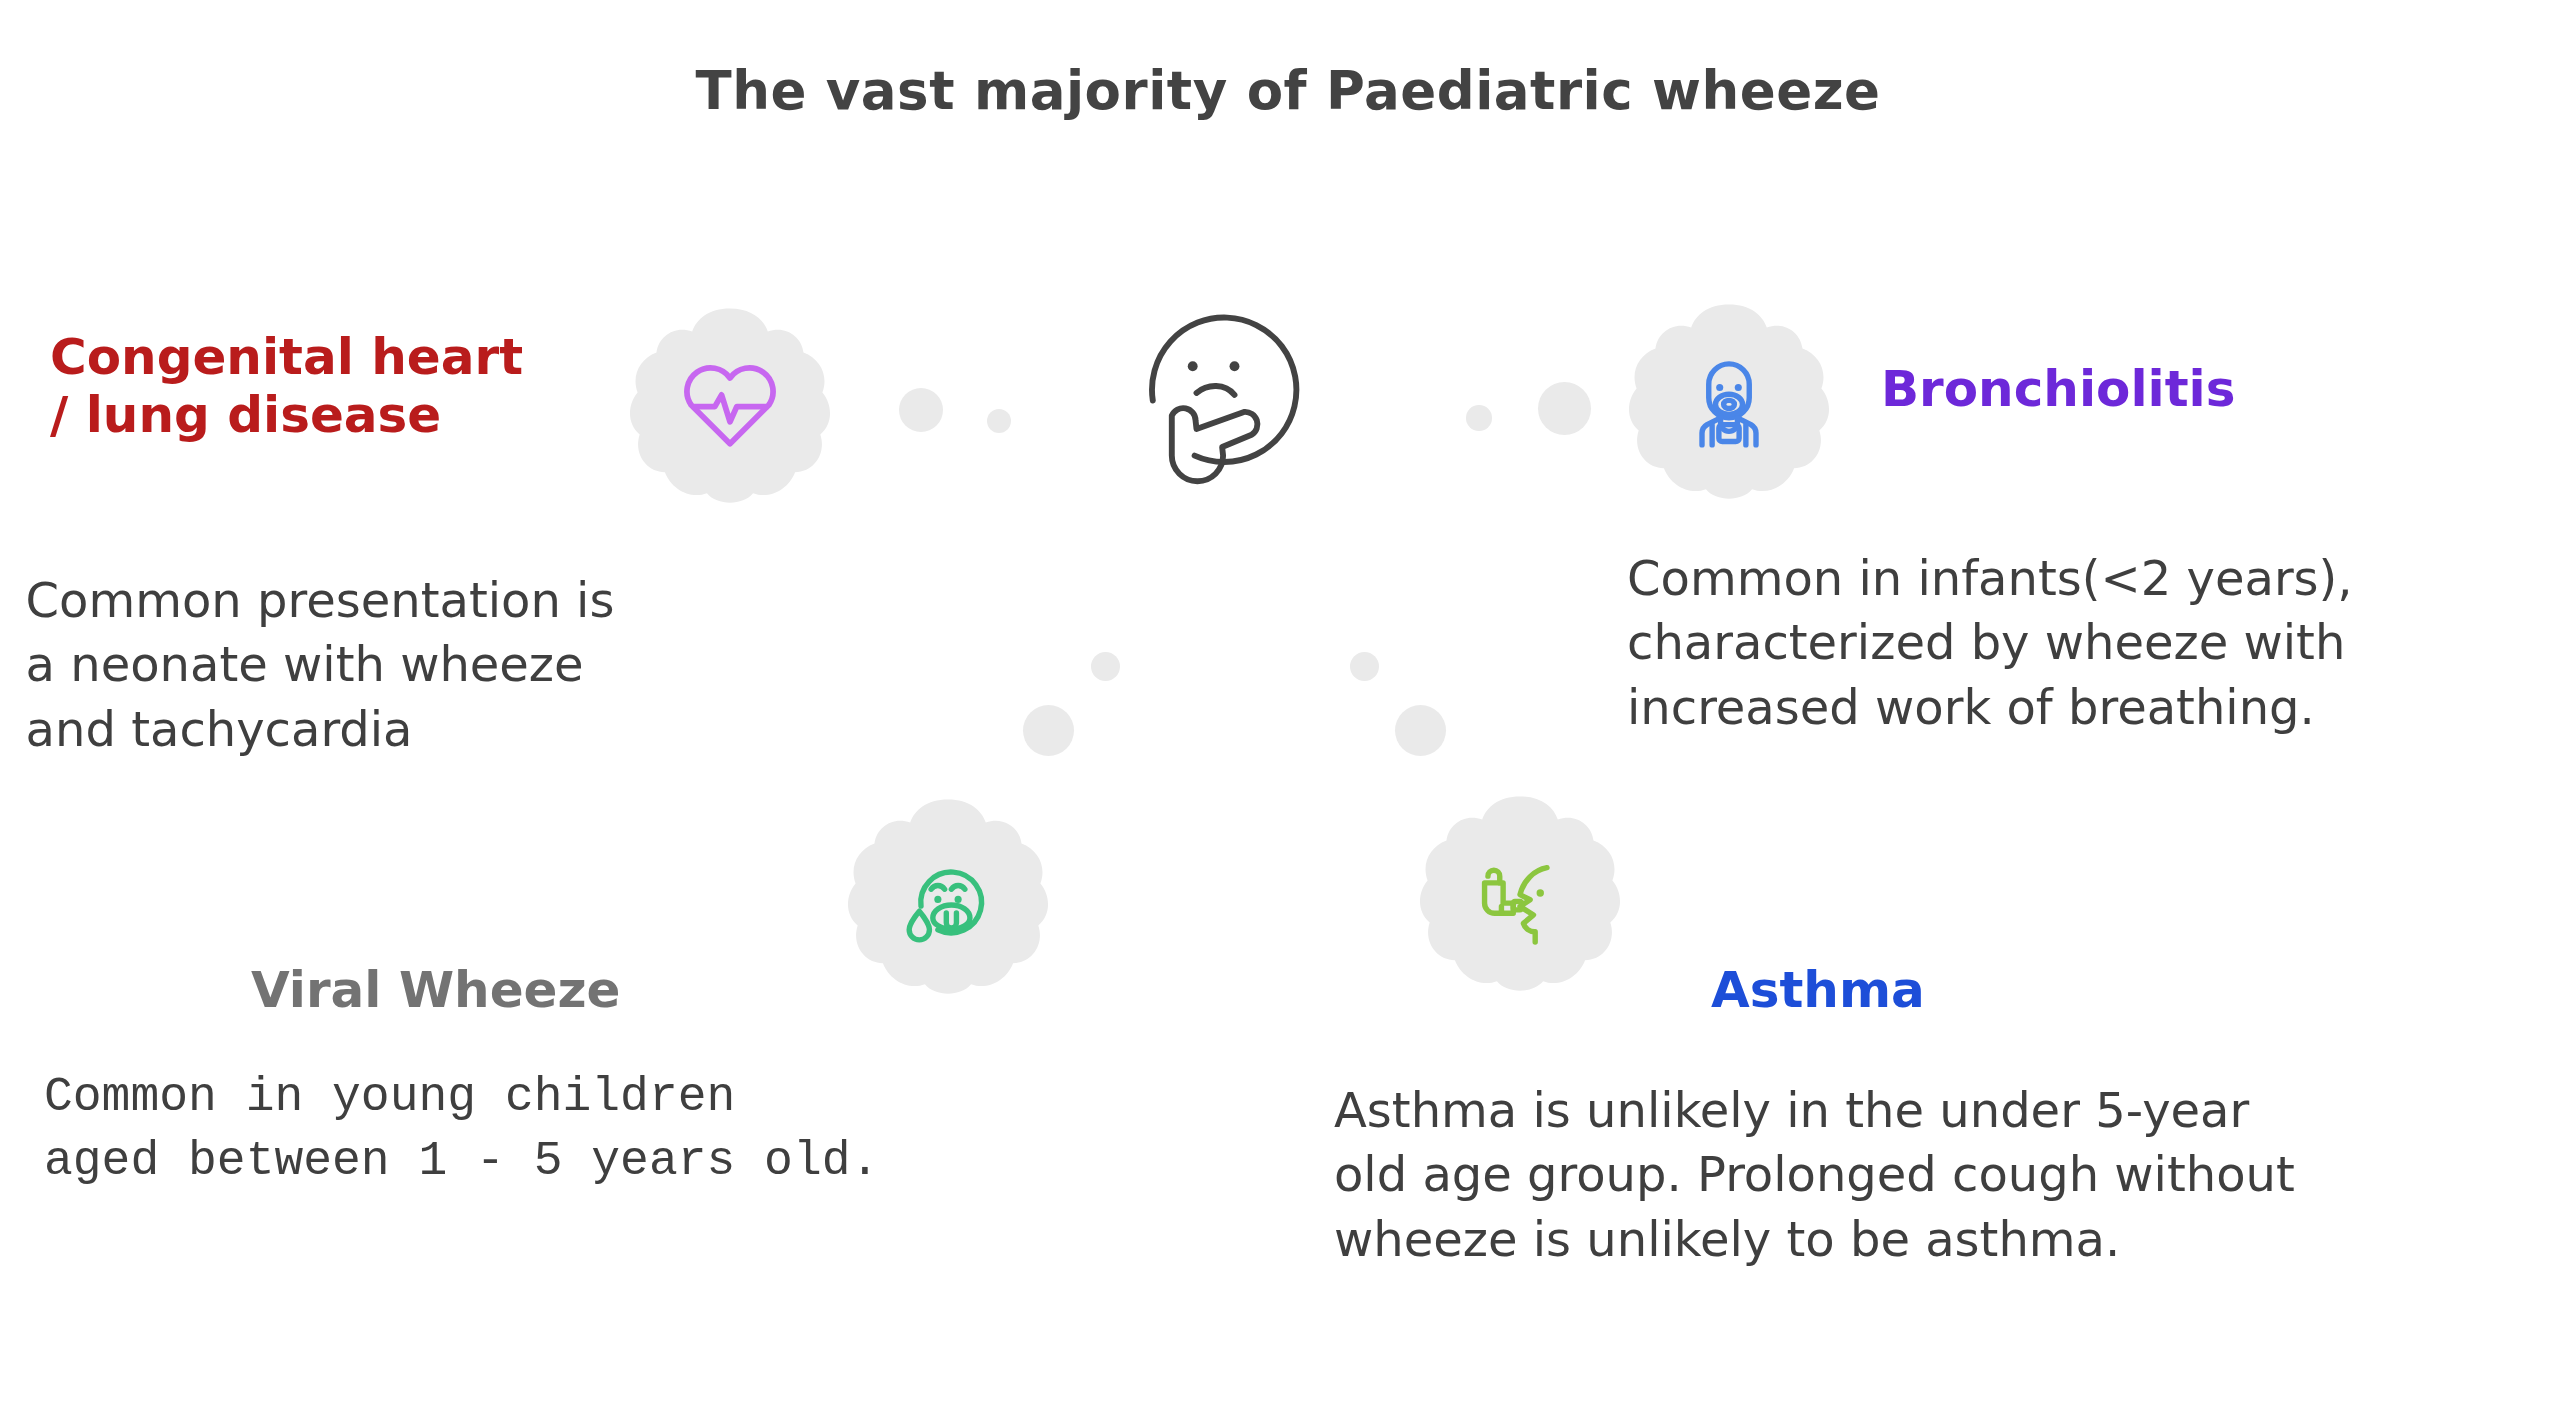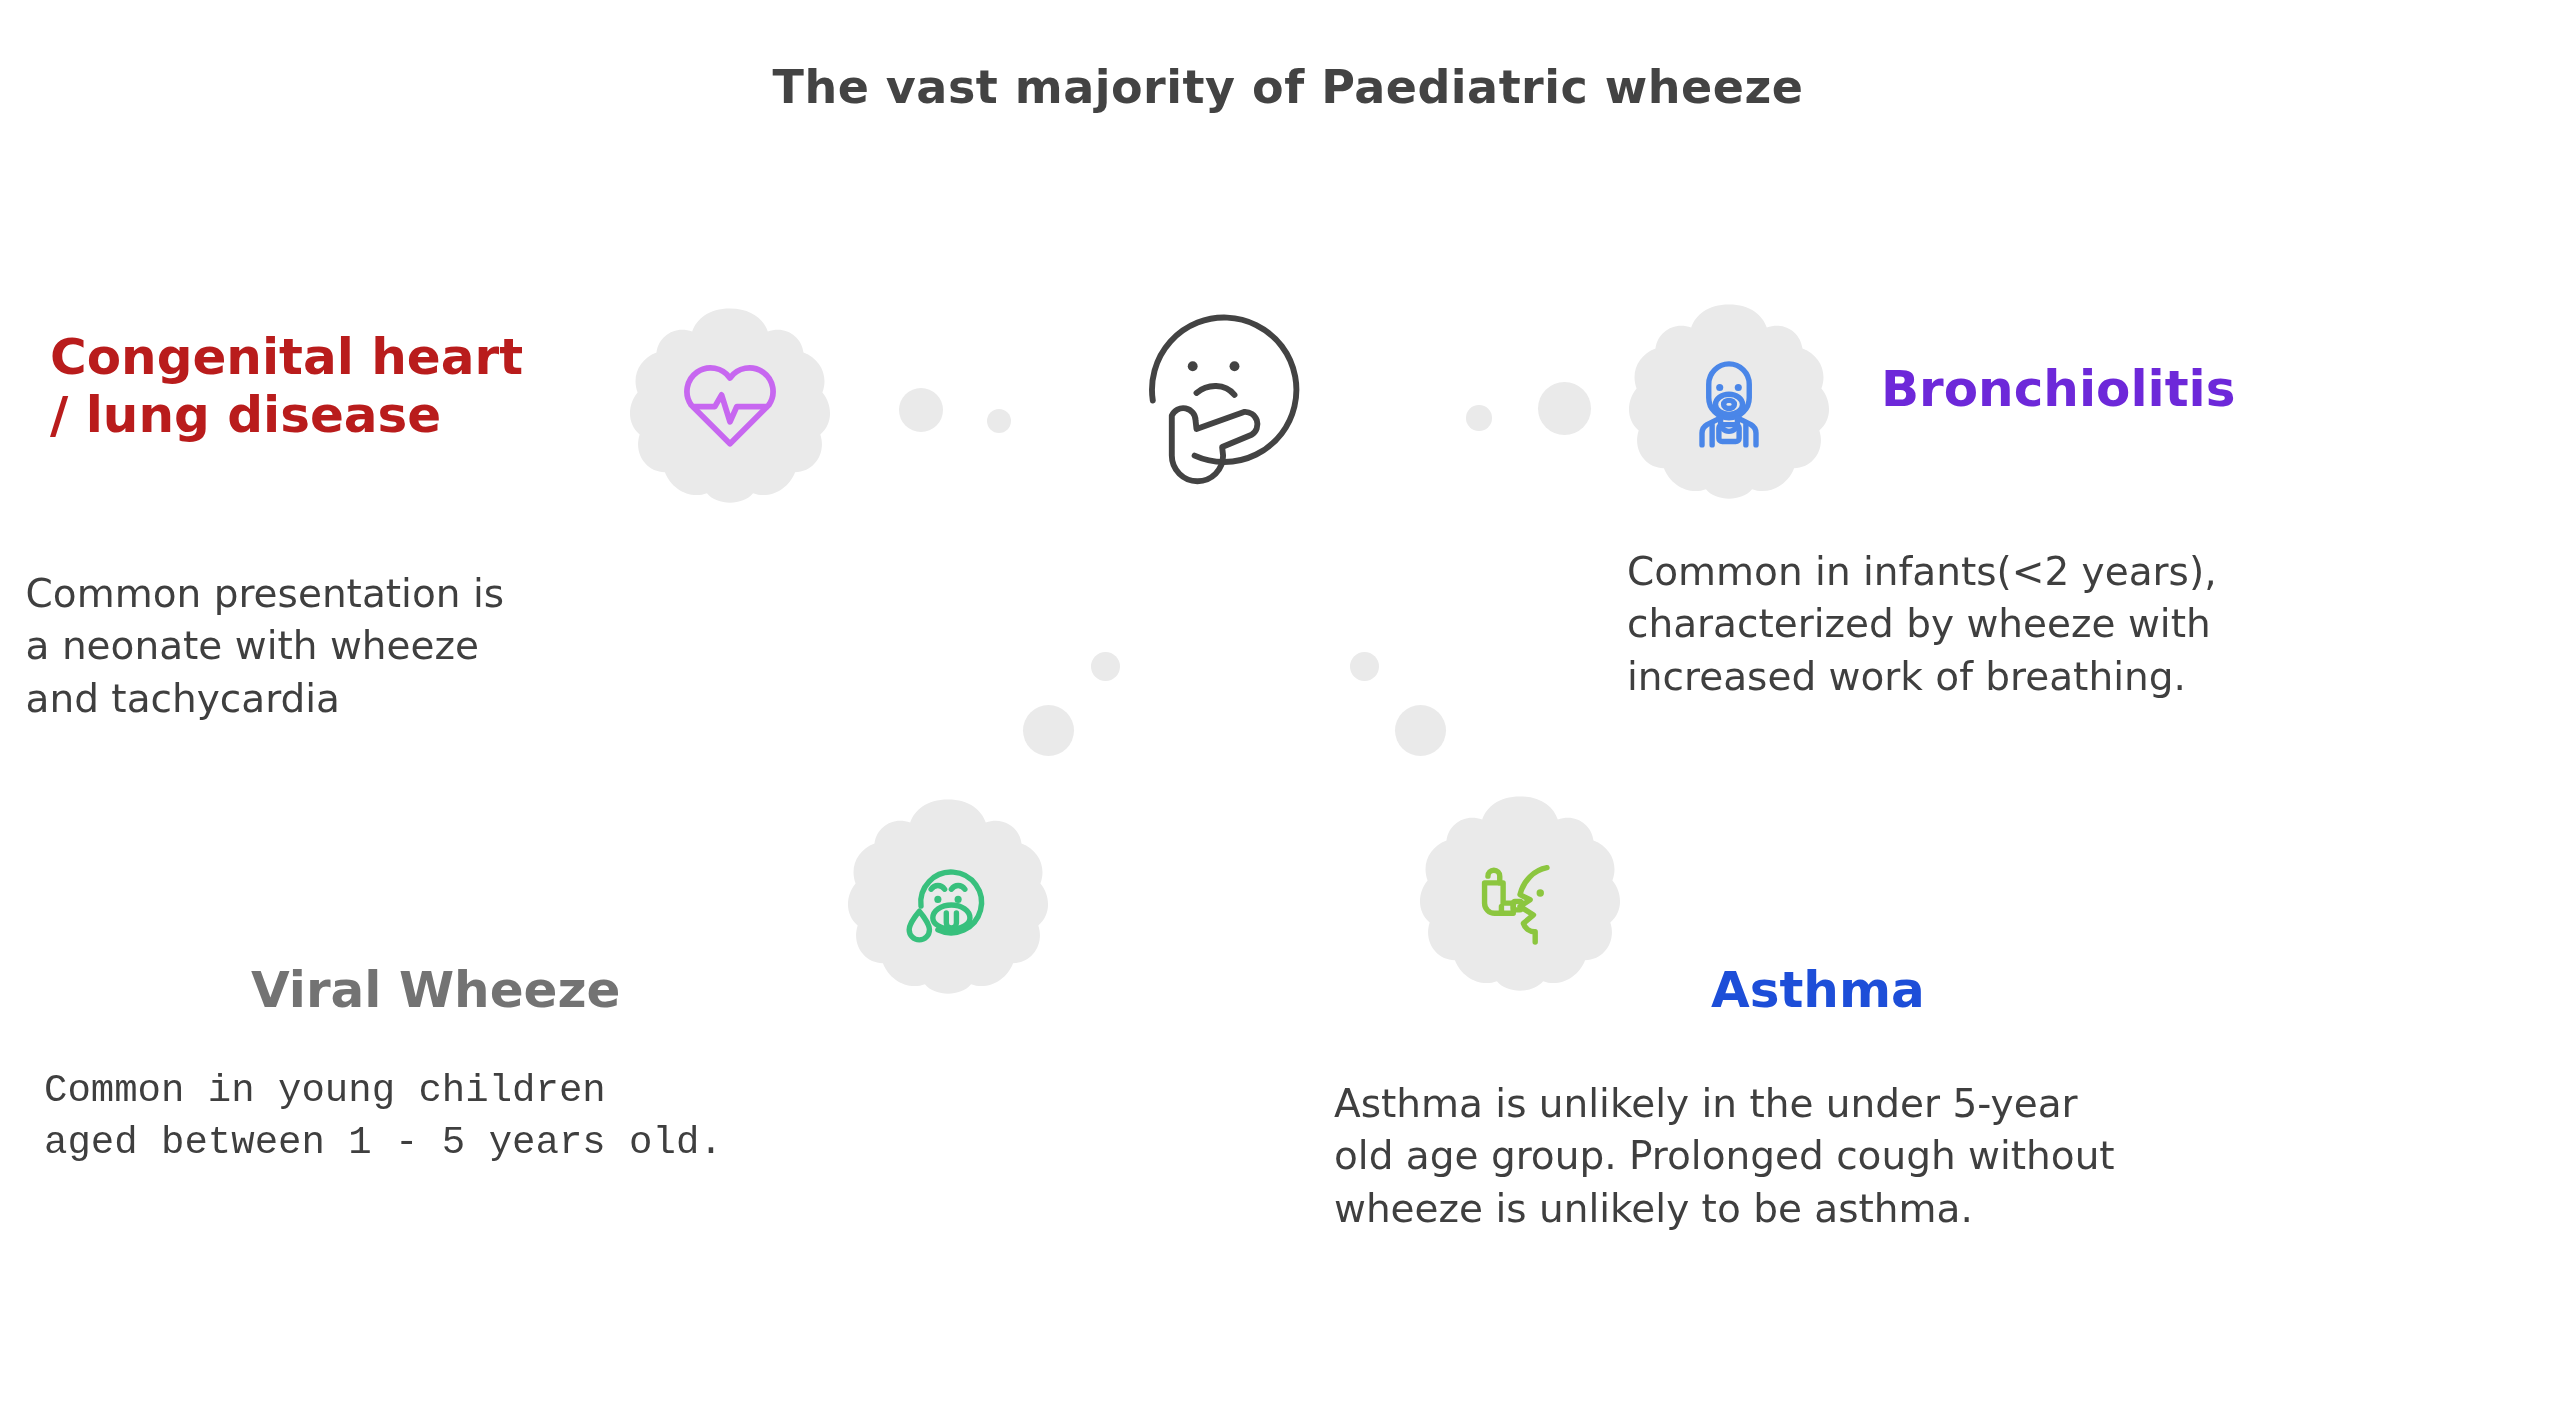--- a/index.html
+++ b/index.html
@@ -20,21 +20,21 @@
 
   
   .title {
     position: absolute;
     left: 0;
     top: 60px;
     width: 2576px;
     text-align: center;
     font-family: "DejaVu Sans", sans-serif;
     font-weight: 700;
-    font-size: 46px;
+    font-size: 53px;
     letter-spacing: 0.5px;
     color: #434343;
     white-space: nowrap;
   }
 
   
   .heading {
     position: absolute;
     font-family: "DejaVu Sans", sans-serif;
     font-weight: 700;
@@ -45,21 +45,21 @@
   .heading.chd      { left: 50px;   top: 329px;  color: #b91c1c; }
   .heading.bronch   { left: 1881px; top: 361px;  color: #6d28d9; }
   .heading.viral    { left: 251px;  top: 962px; color: #737373; }
   .heading.asthma   { left: 1711px; top: 962px; color: #1d4ed8; }
 
   
   .body-text {
     position: absolute;
     font-family: "DejaVu Sans", sans-serif;
     font-weight: 400;
-    font-size: 39px;
+    font-size: 48px;
     line-height: 1.34;
     color: #3f3f3f;
     white-space: pre-line;
   }
   .body-text.chd    { left: 25.6px;   top: 568px;  width: 786px;  }
   .body-text.bronch { left: 1627px; top: 546px;  width: 941px; }
   .body-text.viral  { left: 44px;   top: 1065px; width: 914px; font-family: Liberation Mono, monospace; }
   .body-text.asthma { left: 1334px; top: 1078px; width: 1243px; }
 
   

